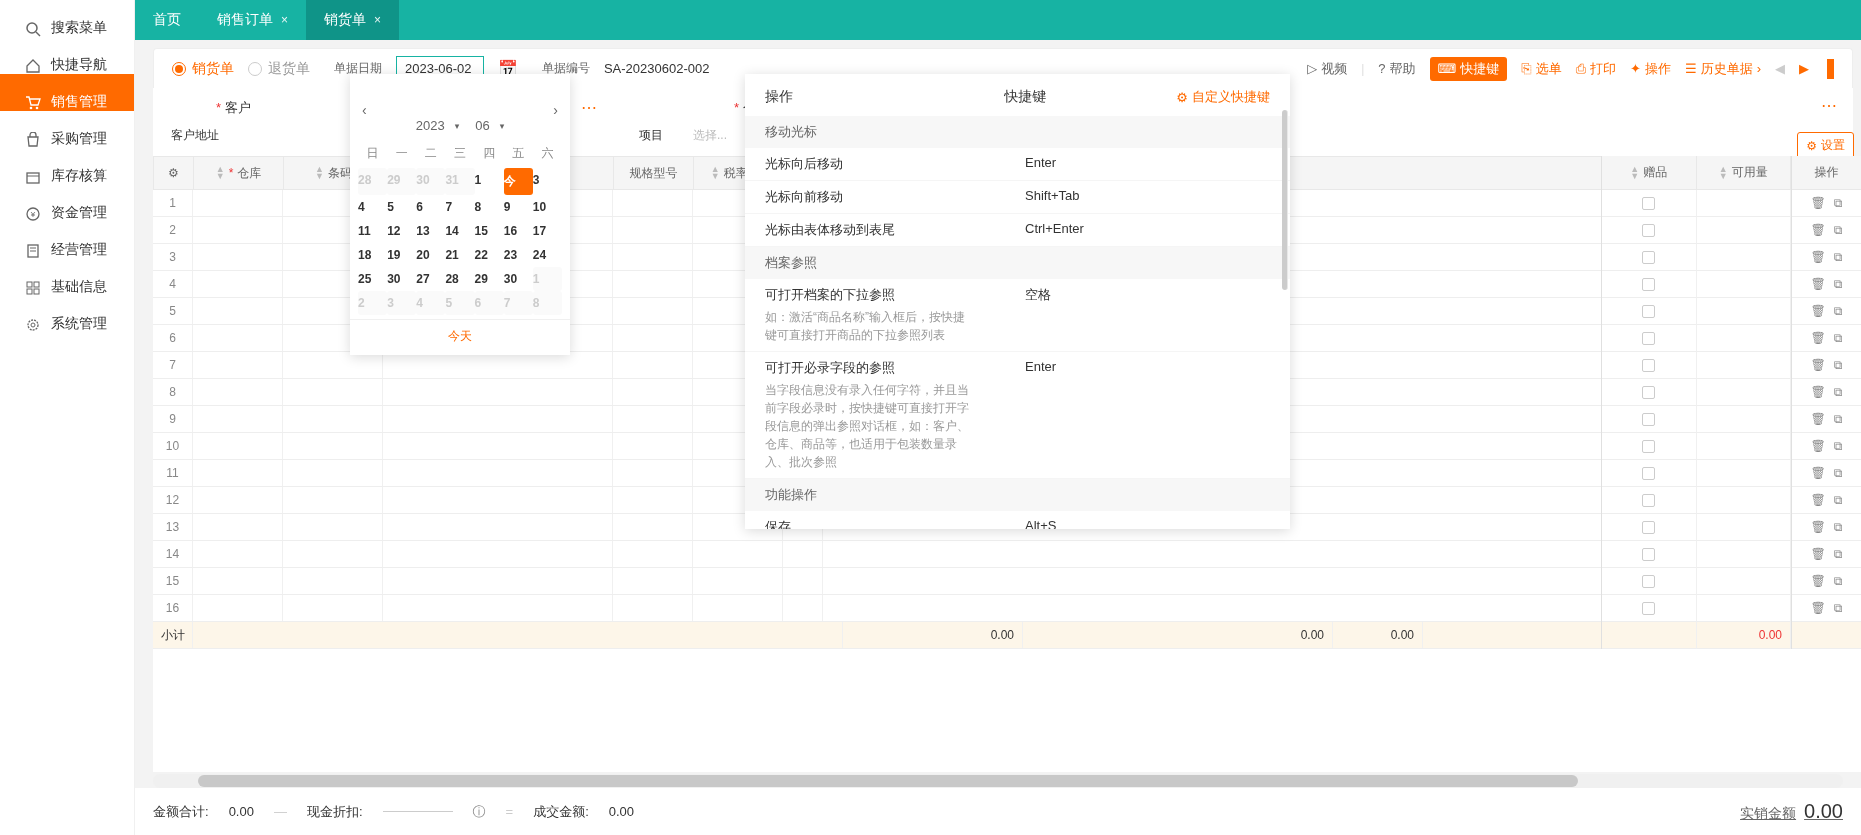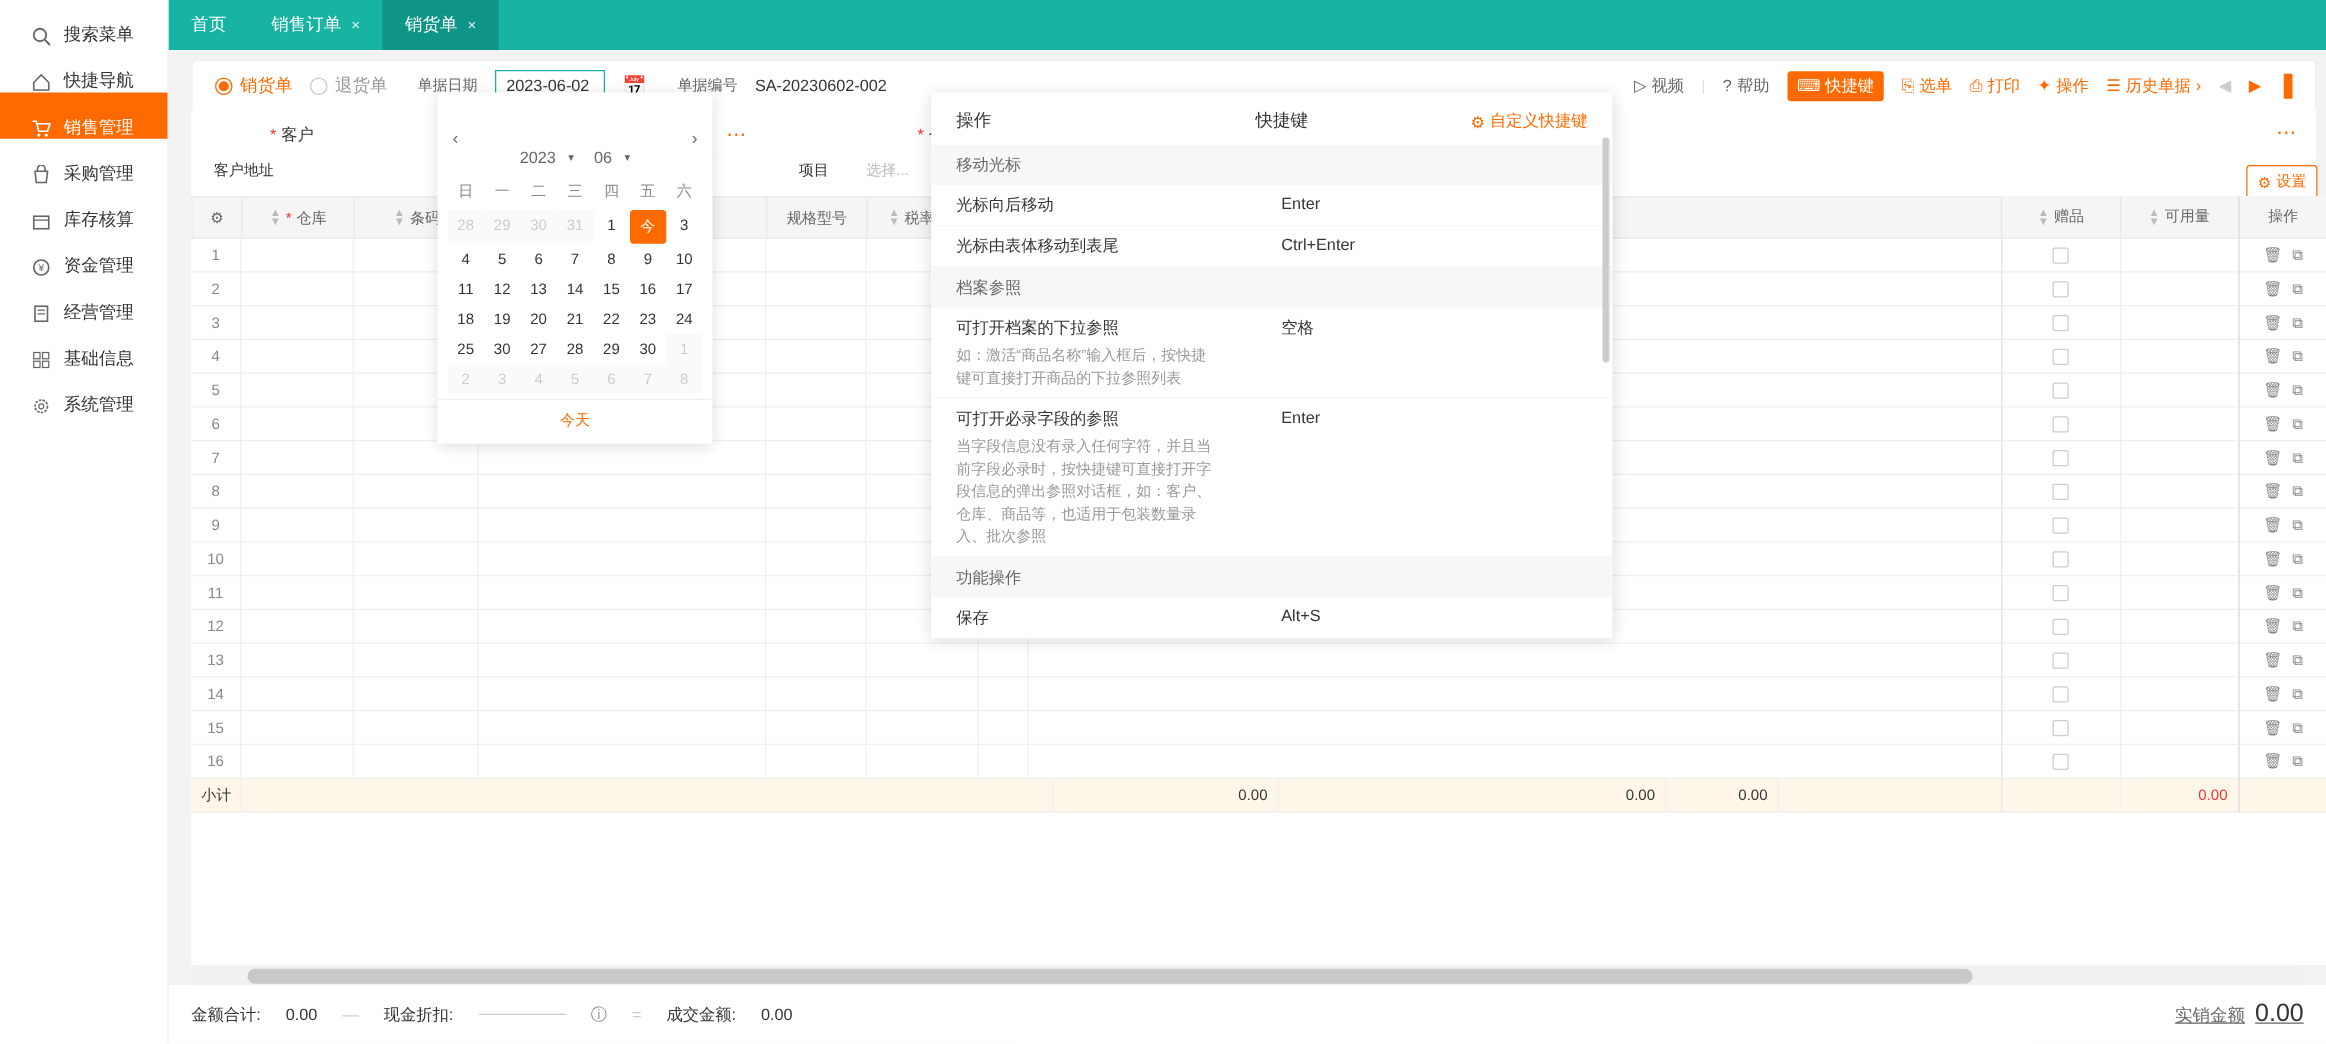--- a/index.html
+++ b/index.html
@@ -74,21 +74,21 @@
 .footer .amt b { font-size:20px; color:#333; margin-left:8px; font-weight:400; }
 
 
 .calendar { position:absolute; left:350px; top:74px; width:220px; background:#fff; box-shadow:0 2px 12px rgba(0,0,0,.15); z-index:50; padding:8px 0; }
 .cal-head { display:flex; align-items:center; justify-content:space-between; padding:4px 12px 8px; }
 .cal-head .nav { cursor:pointer; color:#666; font-size:14px; }
 .cal-head .ttl { color:#666; font-size:13px;margin-top:32px; }
 .cal-head .ttl span { margin:0 4px; display:inline-flex; align-items:center; gap:2px; }
 .cal-grid { display:grid; grid-template-columns:repeat(7,1fr); padding:0 8px; }
 .cal-grid .wd { text-align:center; color:#888; font-size:12px; padding:4px 0 6px; }
-.cal-grid .d { text-align:center; padding:5px 0; font-size:12px; color:#333; cursor:pointer; border-radius:3px; }
+.cal-grid .d { text-align:left; padding:5px 0; font-size:12px; color:#333; cursor:pointer; border-radius:3px;font-weight:bold; }
 .cal-grid .d.muted { color:#ccc; background:#fafafa; }
 .cal-grid .d.today { background:#ff6a00; color:#fff; }
 .cal-foot { text-align:center; padding:8px 0 2px; color:#ff6a00; cursor:pointer; border-top:1px solid #f0f0f0; margin-top:4px; }
 
 
 .shortcuts { position:absolute; left:745px; top:74px; width:545px; background:#fff; box-shadow:0 2px 12px rgba(0,0,0,.15); z-index:50; max-height:455px; overflow:hidden; }
 .sc-head { display:flex; align-items:center; padding:14px 20px 10px; }
 .sc-head .t1 { font-size:14px; color:#333; }
 .sc-head .t2 { margin-left:auto; margin-right:130px; font-size:14px; color:#333; }
 .sc-head .cust { color:#ff6a00; font-size:13px; cursor:pointer; display:inline-flex; align-items:center; gap:4px; }
@@ -738,20 +738,26 @@
   <div id="scbody">
       <div class="sc-section">移动光标</div>
       <div class="sc-row">
         <div class="op">
           <div>光标向后移动</div>
         </div>
         <div class="key">Enter</div>
       </div>
       <div class="sc-row">
         <div class="op">
+          <div>光标向前移动</div>
+        </div>
+        <div class="key">Shift+Tab</div>
+      </div>
+      <div class="sc-row">
+        <div class="op">
           <div>光标由表体移动到表尾</div>
         </div>
         <div class="key">Ctrl+Enter</div>
       </div>
       <div class="sc-section">档案参照</div>
       <div class="sc-row">
         <div class="op">
           <div>可打开档案的下拉参照</div>
           <div class="desc">如：激活“商品名称”输入框后，按快捷键可直接打开商品的下拉参照列表</div>
         </div>

